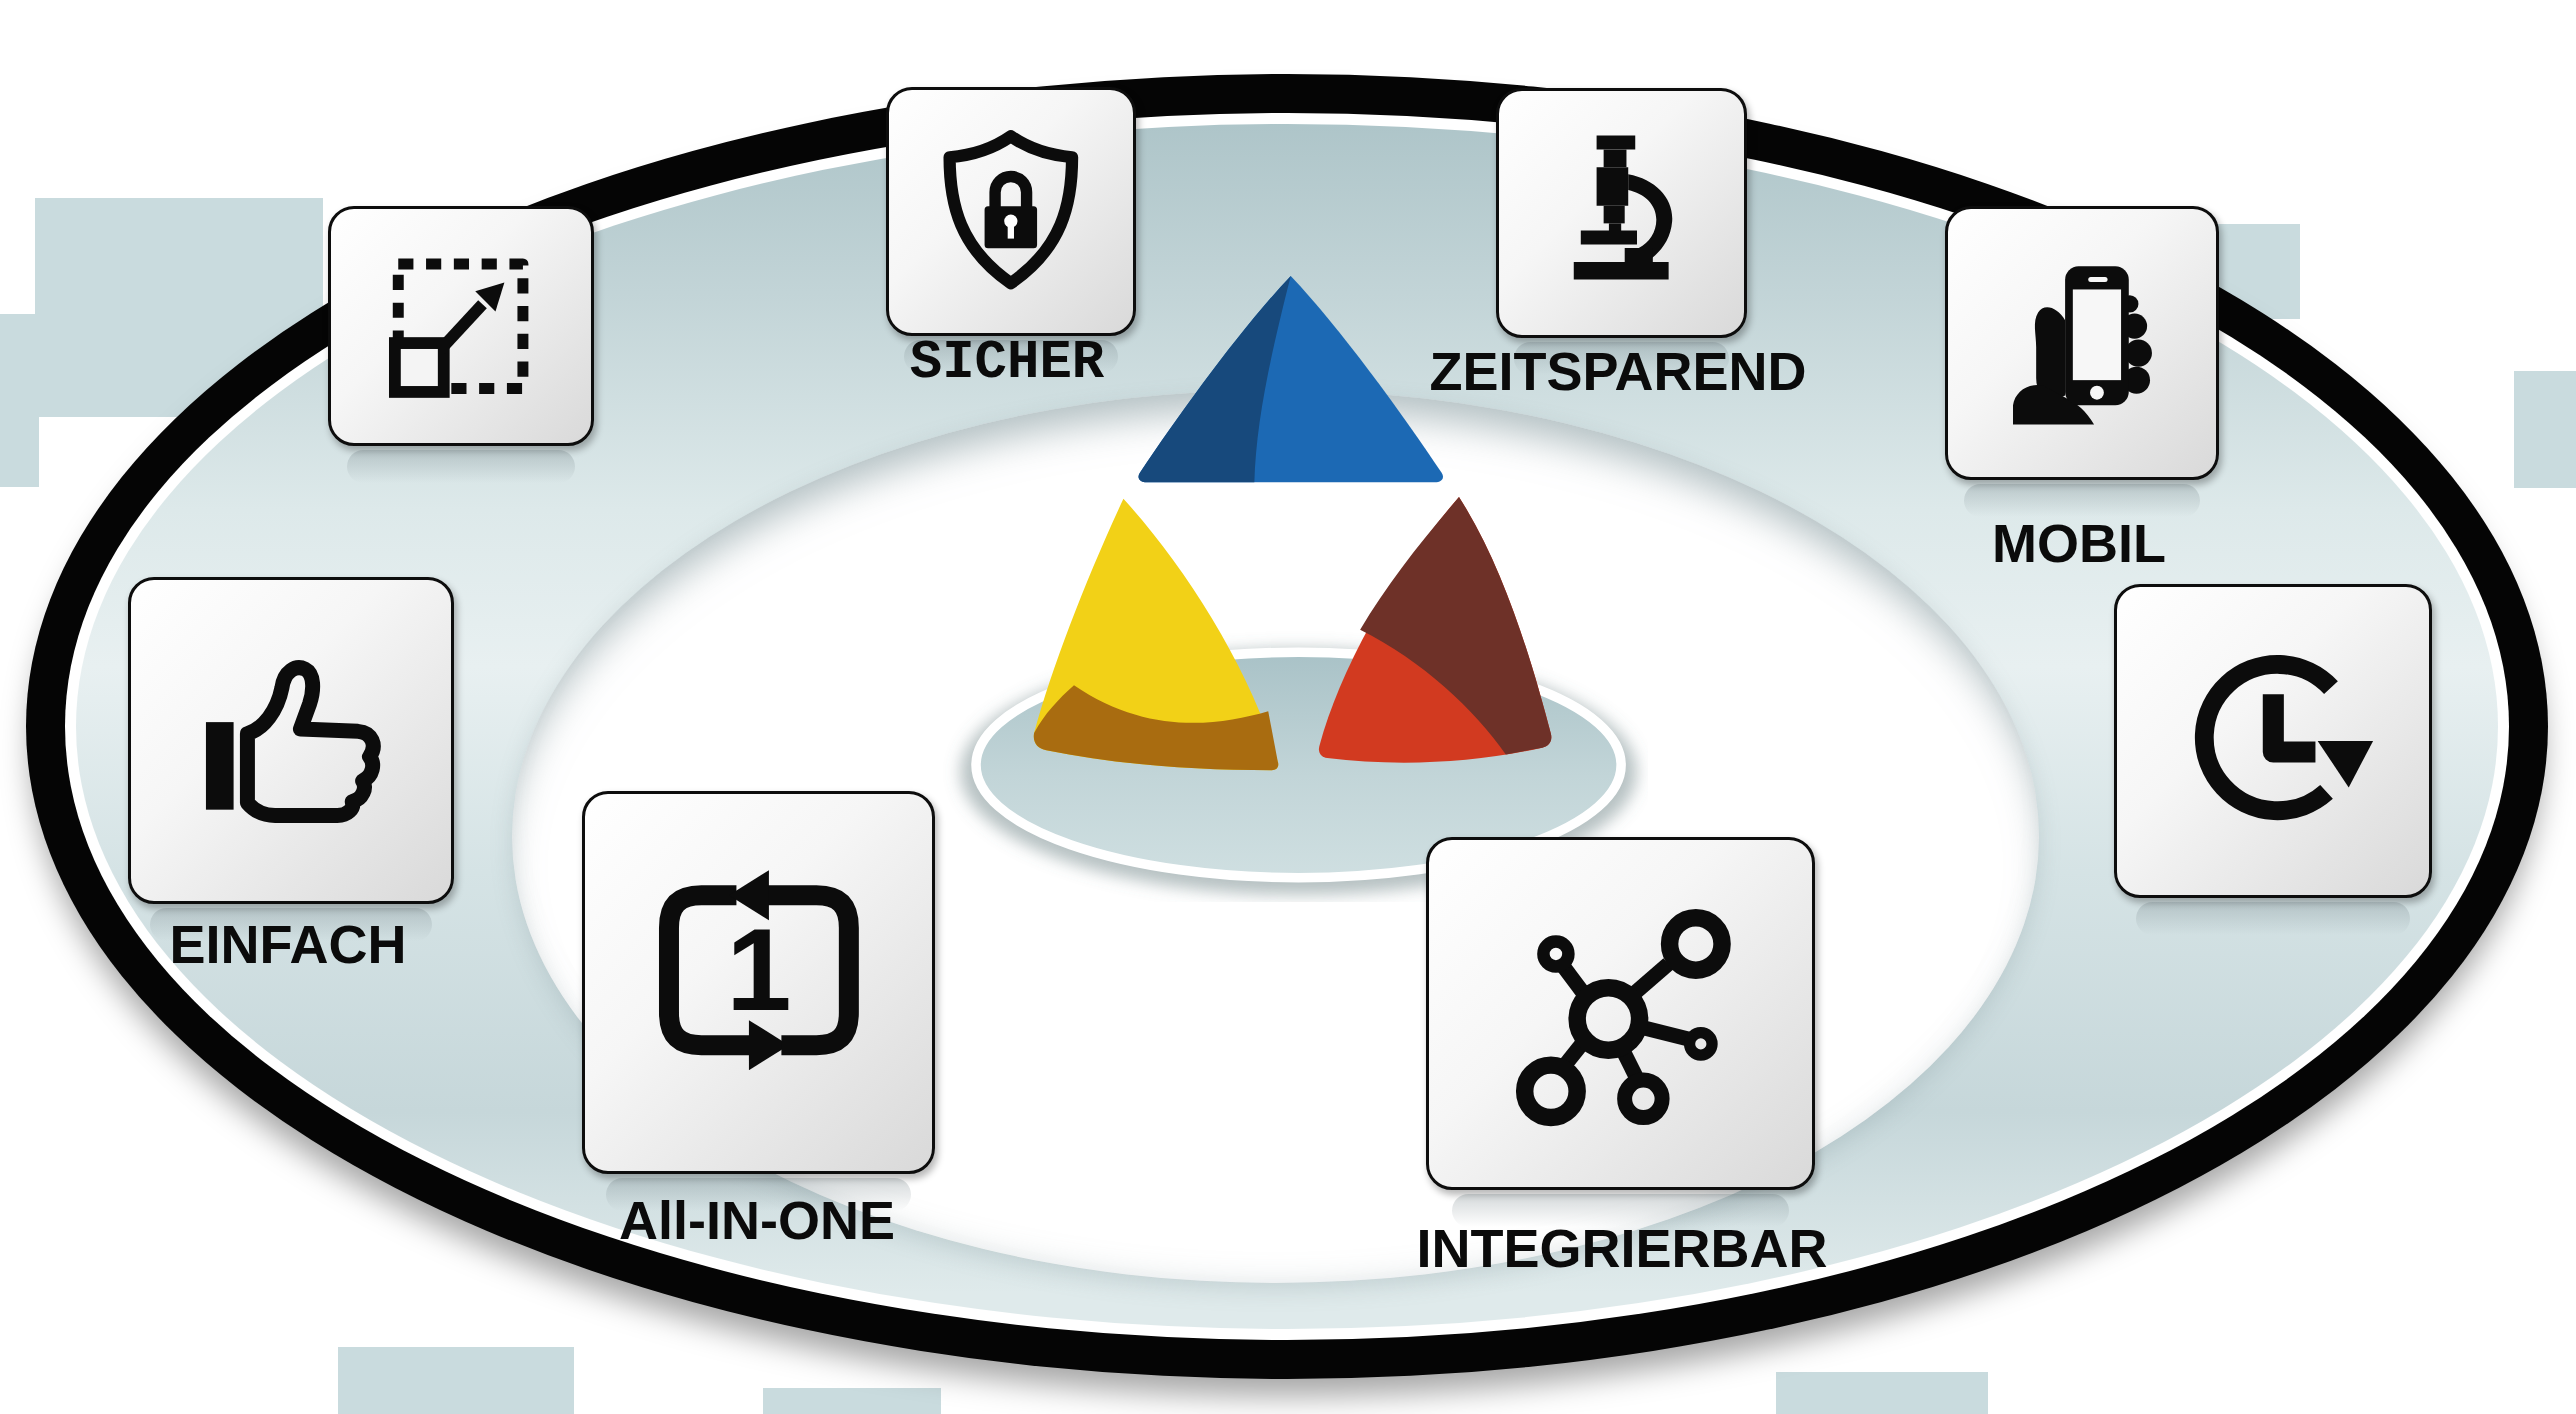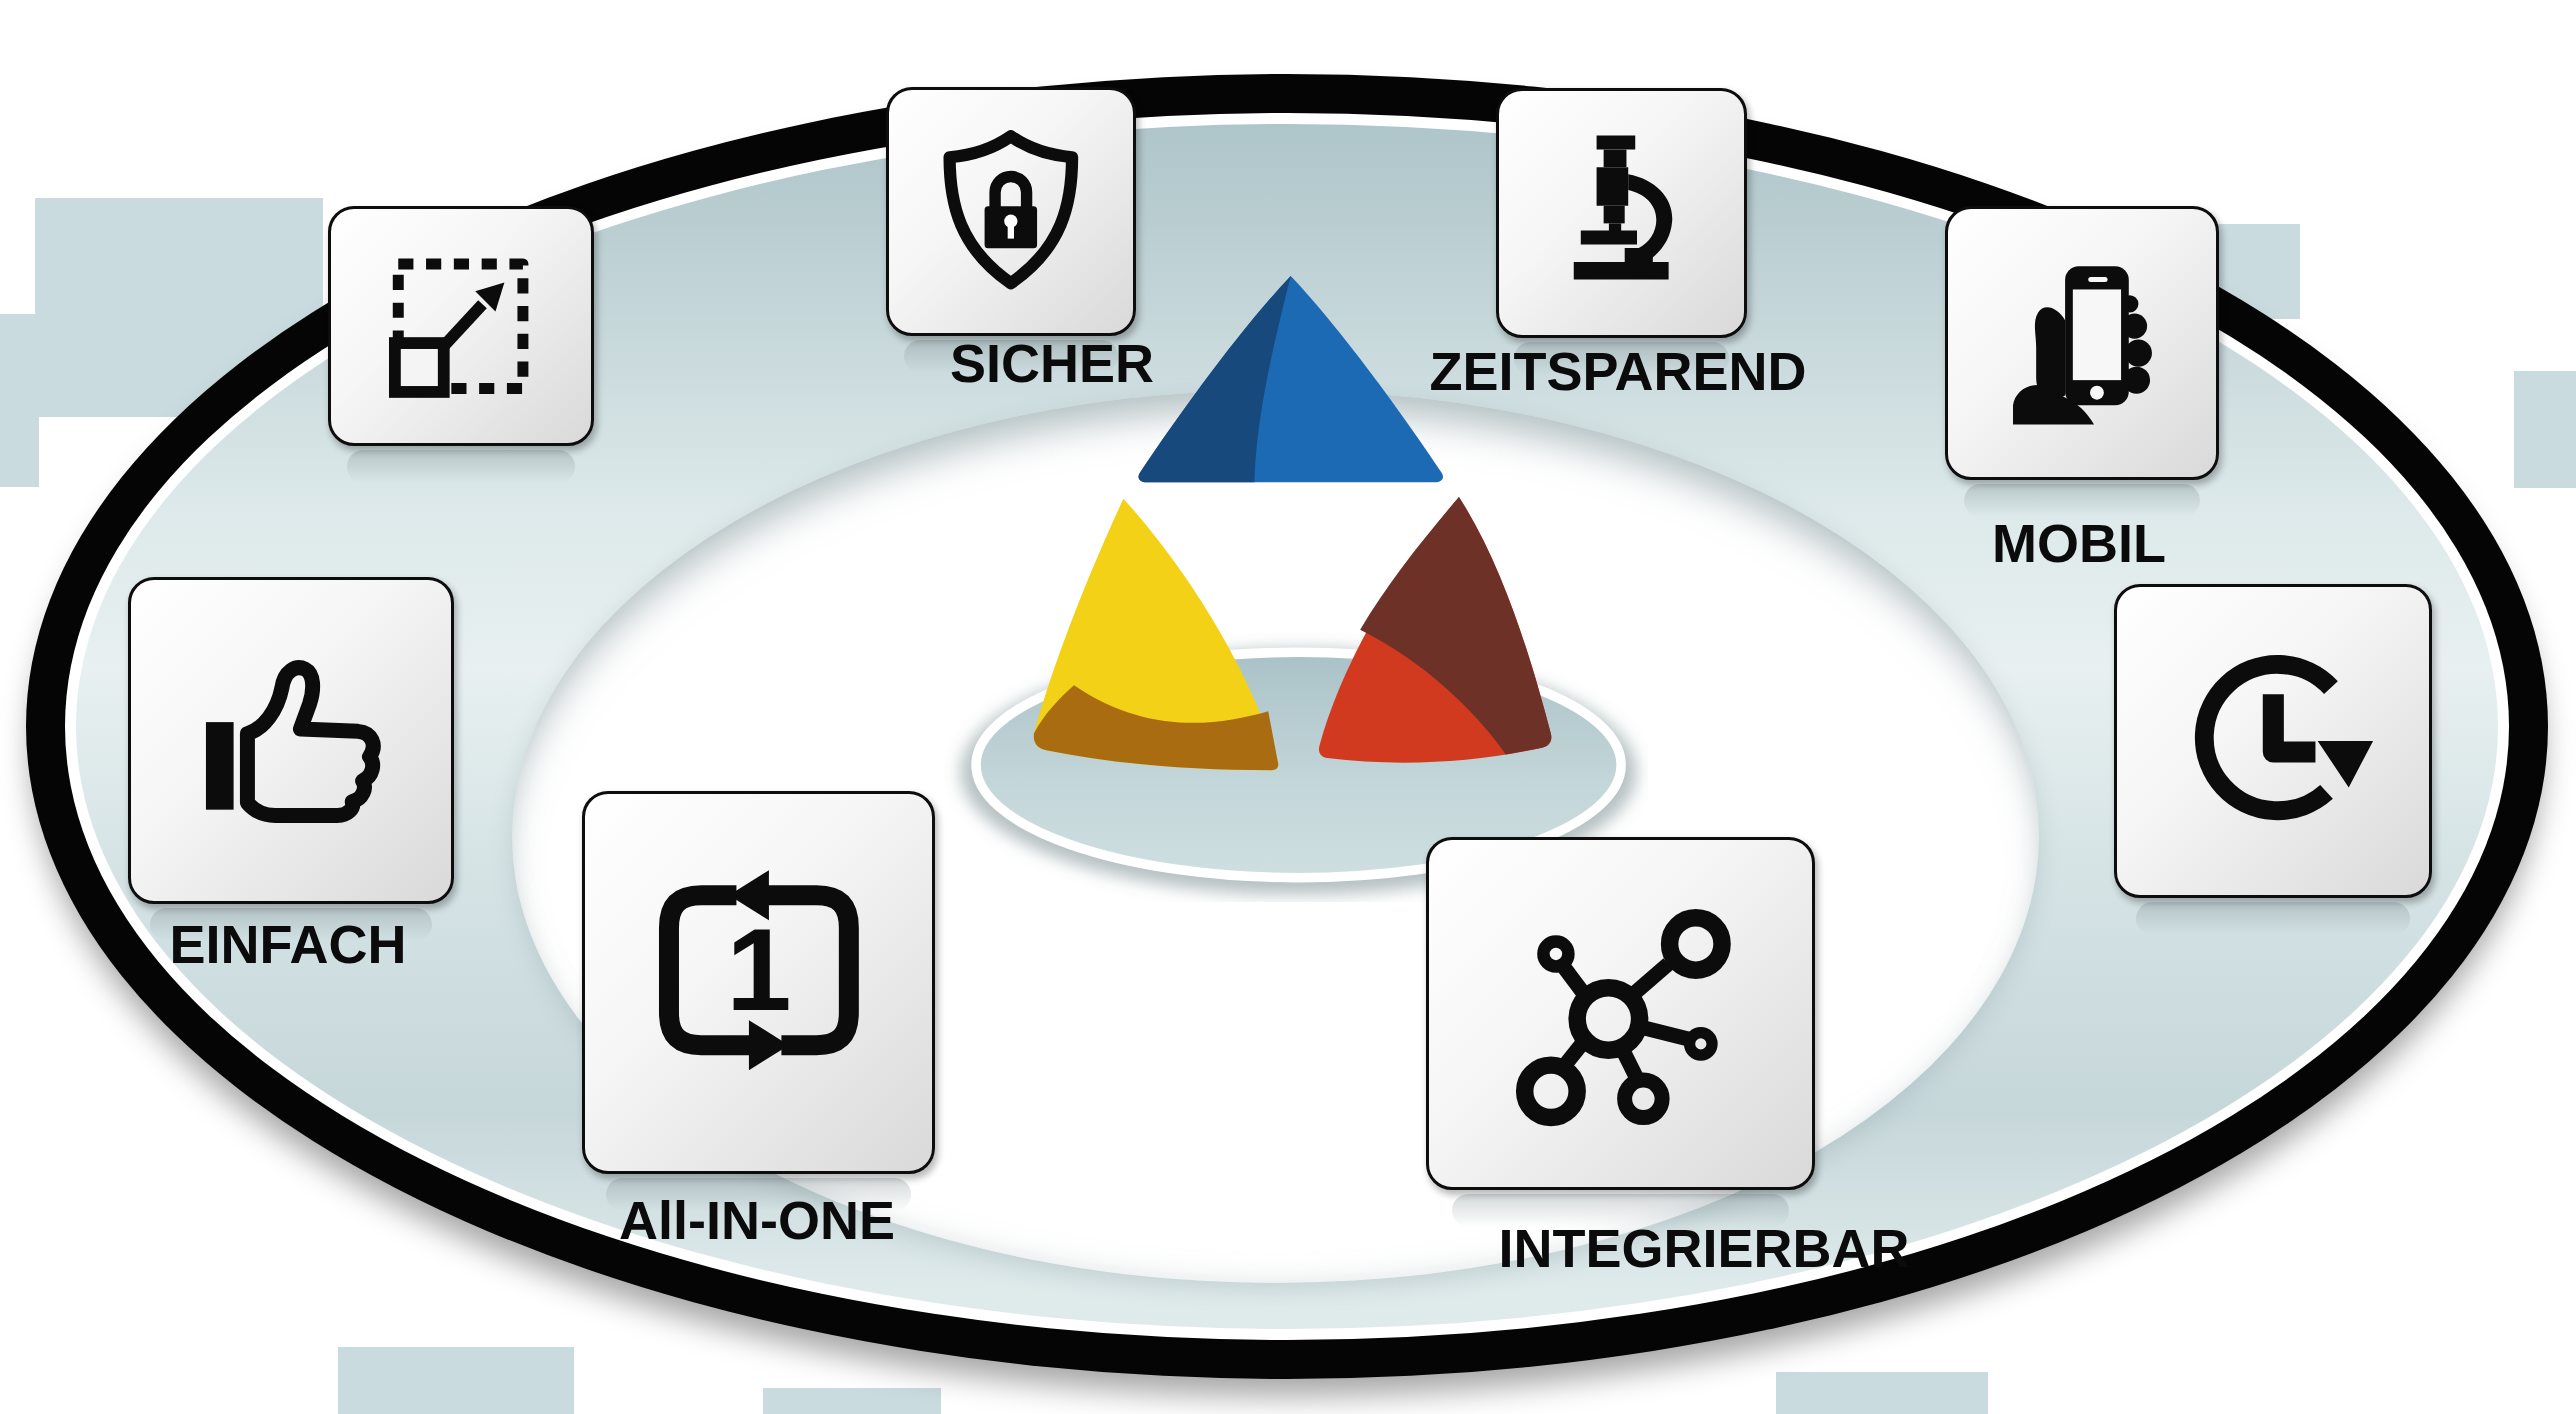--- a/index.html
+++ b/index.html
@@ -48,26 +48,26 @@
   #card-forensisch  {left:1496px; top:88px; width:245px; height:244px;}
   #card-mobil       {left:1945px; top:206px; width:268px; height:268px;}
   #card-einfach     {left:128px;  top:577px; width:320px; height:321px;}
   #card-allinone    {left:582px;  top:791px; width:347px; height:377px;}
   #card-integrierbar{left:1426px; top:837px; width:383px; height:347px;}
   #card-zeitsparend {left:2114px; top:584px; width:312px; height:308px;}
 
   .label{position:absolute; z-index:7; transform:translateX(-50%);
     font-weight:700; font-size:54px; line-height:1; color:#0b0b0b; white-space:nowrap;}
   #label-skalierbar  {left:457px;  top:489px;}
-  #label-sicher      {left:1052px; top:336px;}
+  #label-sicher      {left:1007px; top:336px;font-family:Liberation Mono, monospace;}
   #label-forensisch  {left:1618px; top:344px;}
   #label-mobil       {left:2079px; top:516px;}
   #label-einfach     {left:288px;  top:917px;}
   #label-allinone    {left:757px;  top:1193px;}
-  #label-integrierbar{left:1704px; top:1221px;}
+  #label-integrierbar{left:1622px; top:1221px;}
   #label-zeitsparend {left:2269px; top:910px;}
 
   
   .ik{stroke:#0c0c0c; fill:none; stroke-linejoin:round; stroke-linecap:butt;}
   .if{fill:#0c0c0c; stroke:none;}
   #one-badge-text{font-family:"Liberation Sans",sans-serif; font-weight:700; font-size:47px; fill:#0c0c0c;}
 </style>
 </head>
 <body>
 

